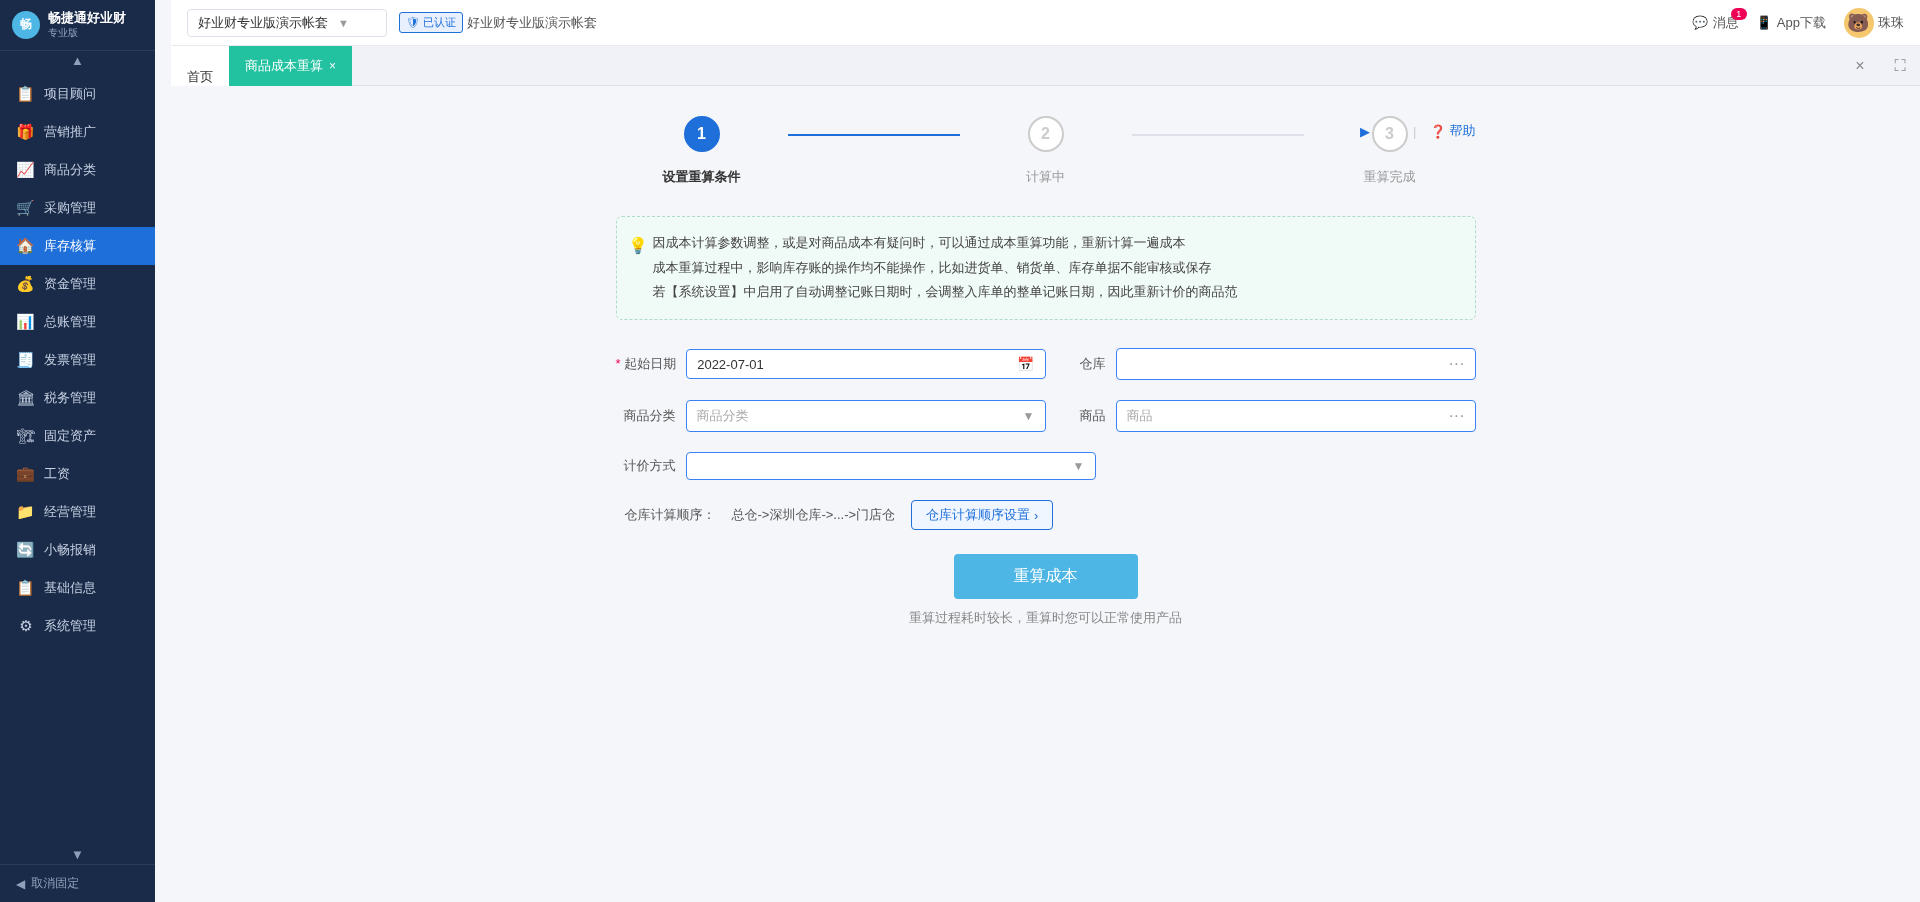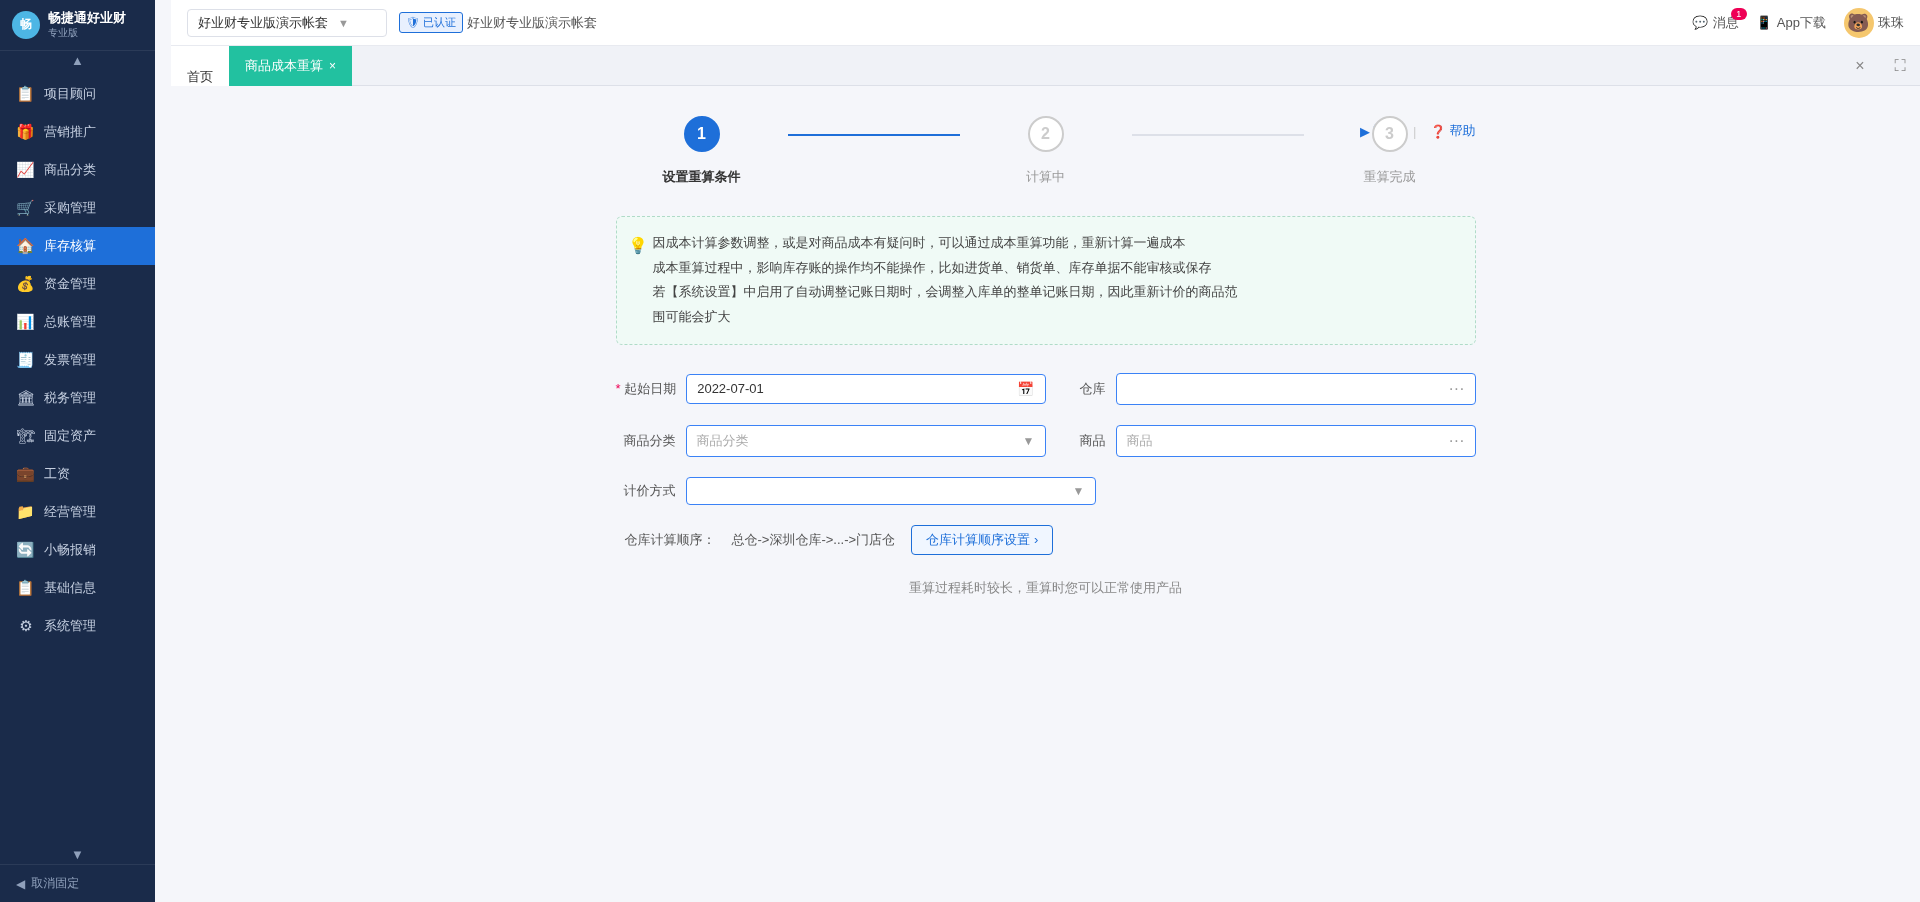--- a/index.html
+++ b/index.html
@@ -357,21 +357,20 @@
             <span>帮助</span>
           </span>
         </div>
       </div>
 
       <div class="info-box">
         <span class="info-box-icon">💡</span>
         <div>因成本计算参数调整，或是对商品成本有疑问时，可以通过成本重算功能，重新计算一遍成本</div>
         <div>成本重算过程中，影响库存账的操作均不能操作，比如进货单、销货单、库存单据不能审核或保存</div>
         <div>若【系统设置】中启用了自动调整记账日期时，会调整入库单的整单记账日期，因此重新计价的商品范</div>
-        <div>围可能会扩大</div>
       </div>
 
       <div class="form-row">
 
         <div class="form-field">
           <span class="form-label required">起始日期</span>
           <div class="form-control">
             <span>2022-07-01</span>
             <span class="form-control-icon">📅</span>
           </div>
@@ -418,18 +417,19 @@
       <div class="warehouse-row">
         <span class="warehouse-label">仓库计算顺序：</span>
         <span class="warehouse-value">总仓-&gt;深圳仓库-&gt;...-&gt;门店仓</span>
         <div class="warehouse-btn">
           <span>仓库计算顺序设置</span>
           <span>›</span>
         </div>
       </div>
 
       <div class="recalc-section">
+        <button class="recalc-btn">重算成本</button>
         <div class="recalc-hint">重算过程耗时较长，重算时您可以正常使用产品</div>
       </div>
 
     </div>
   </div>
 </div>
 
 </body></html>

